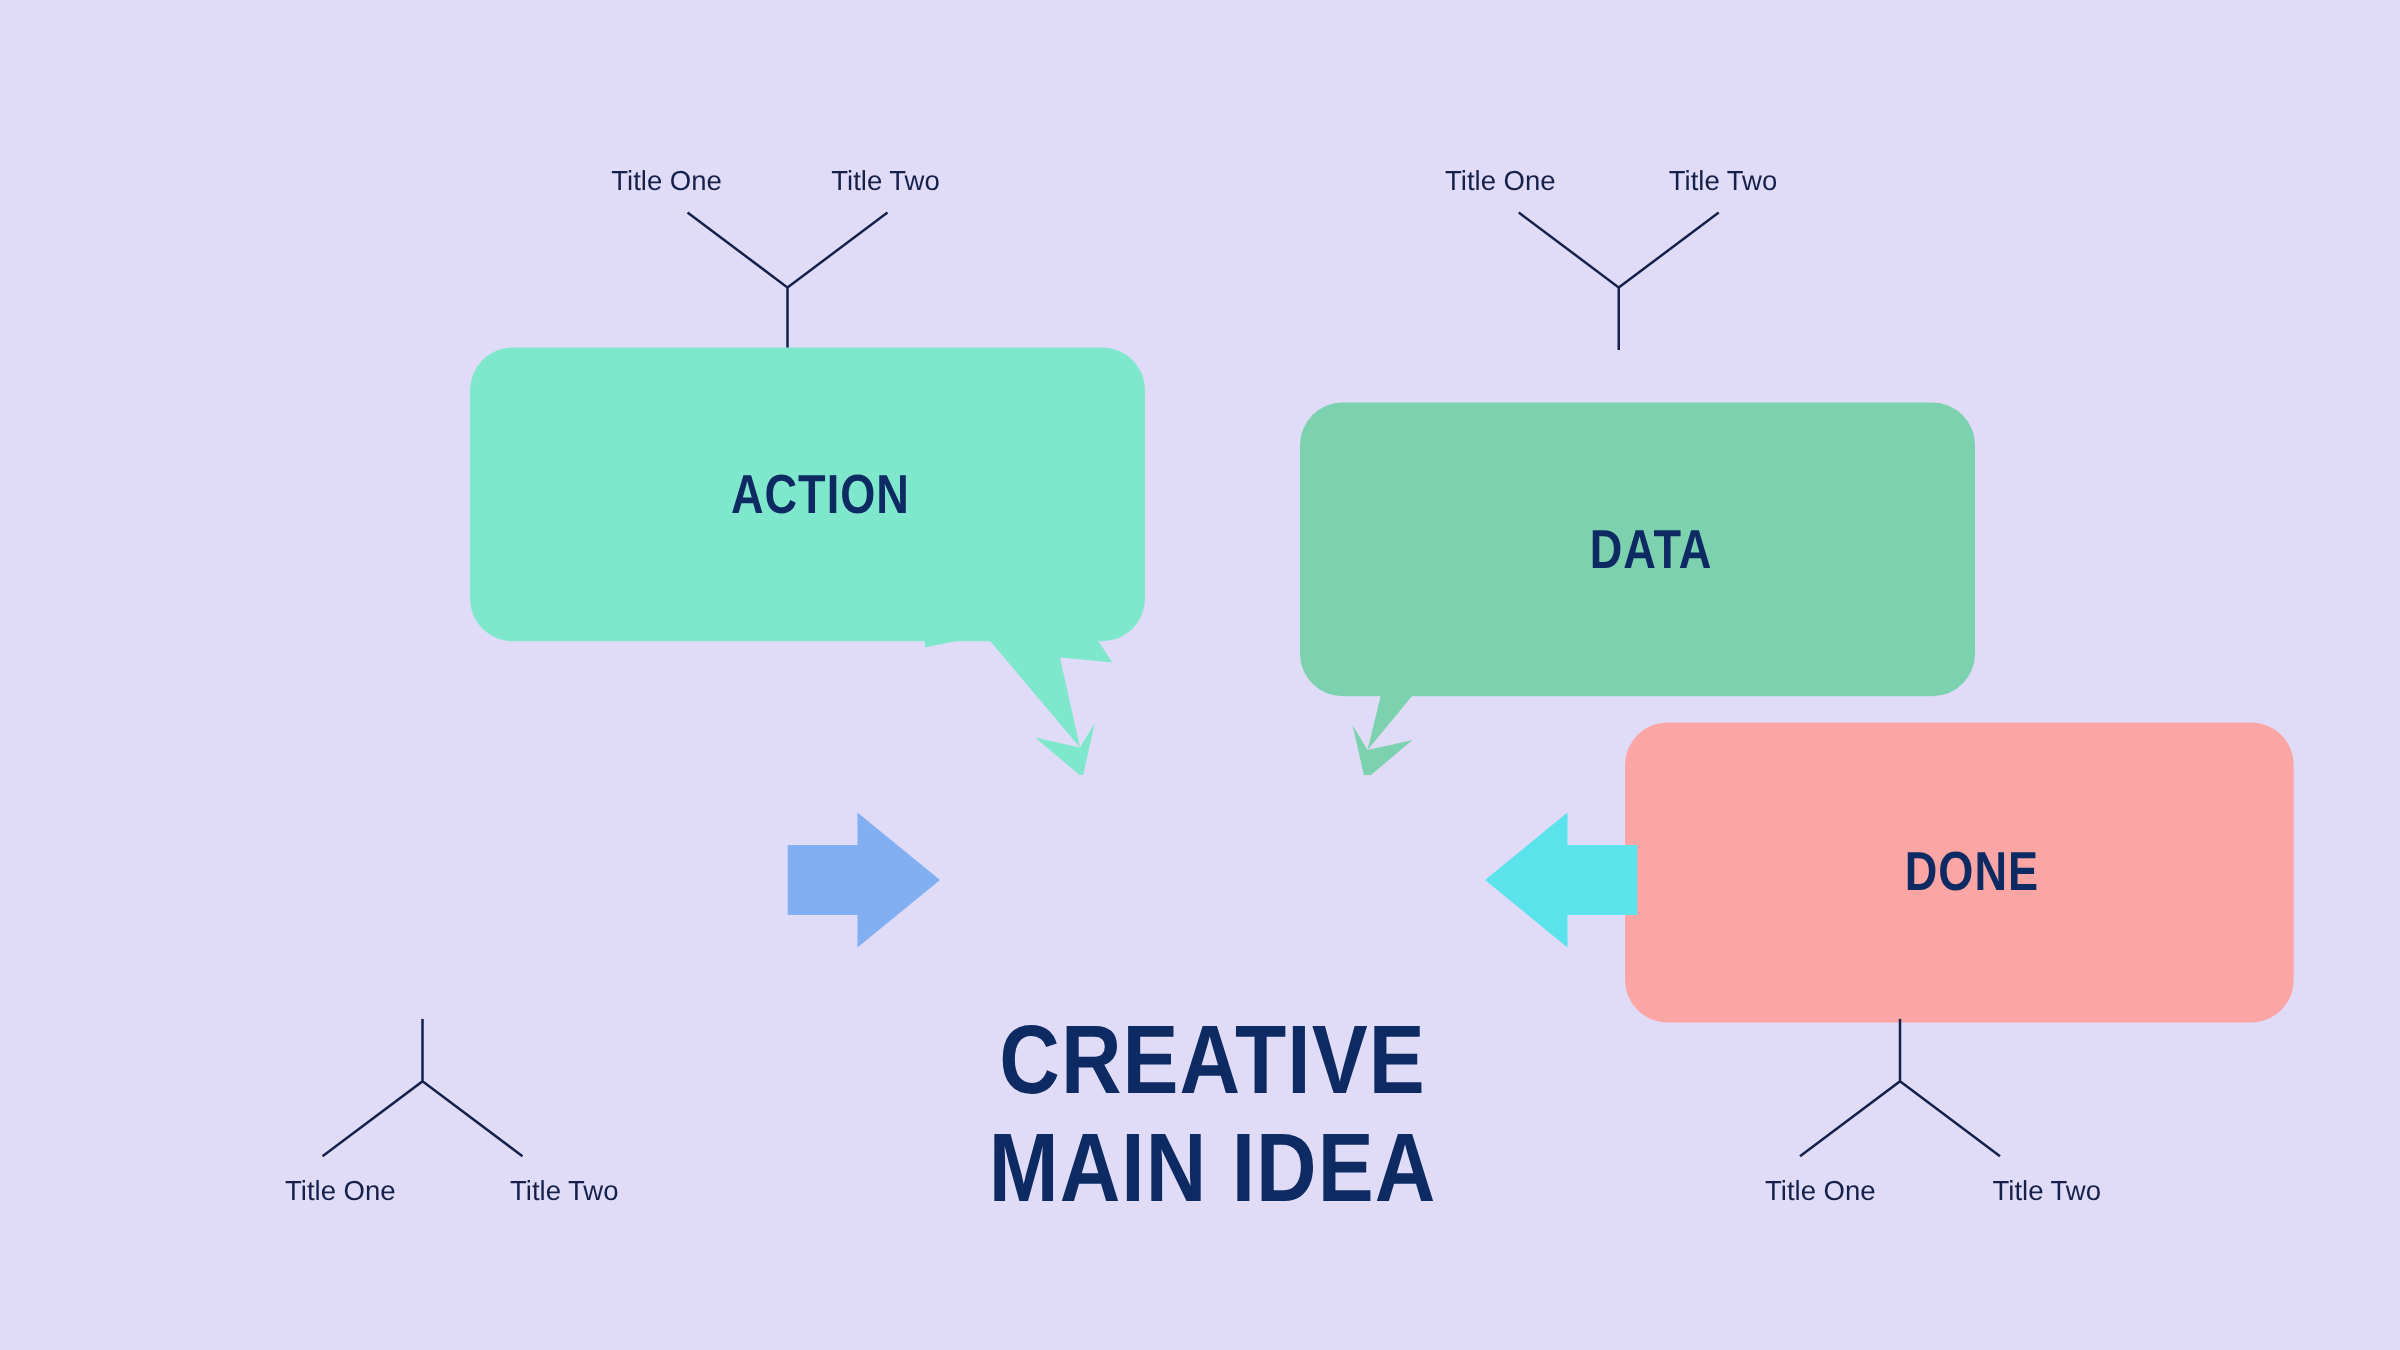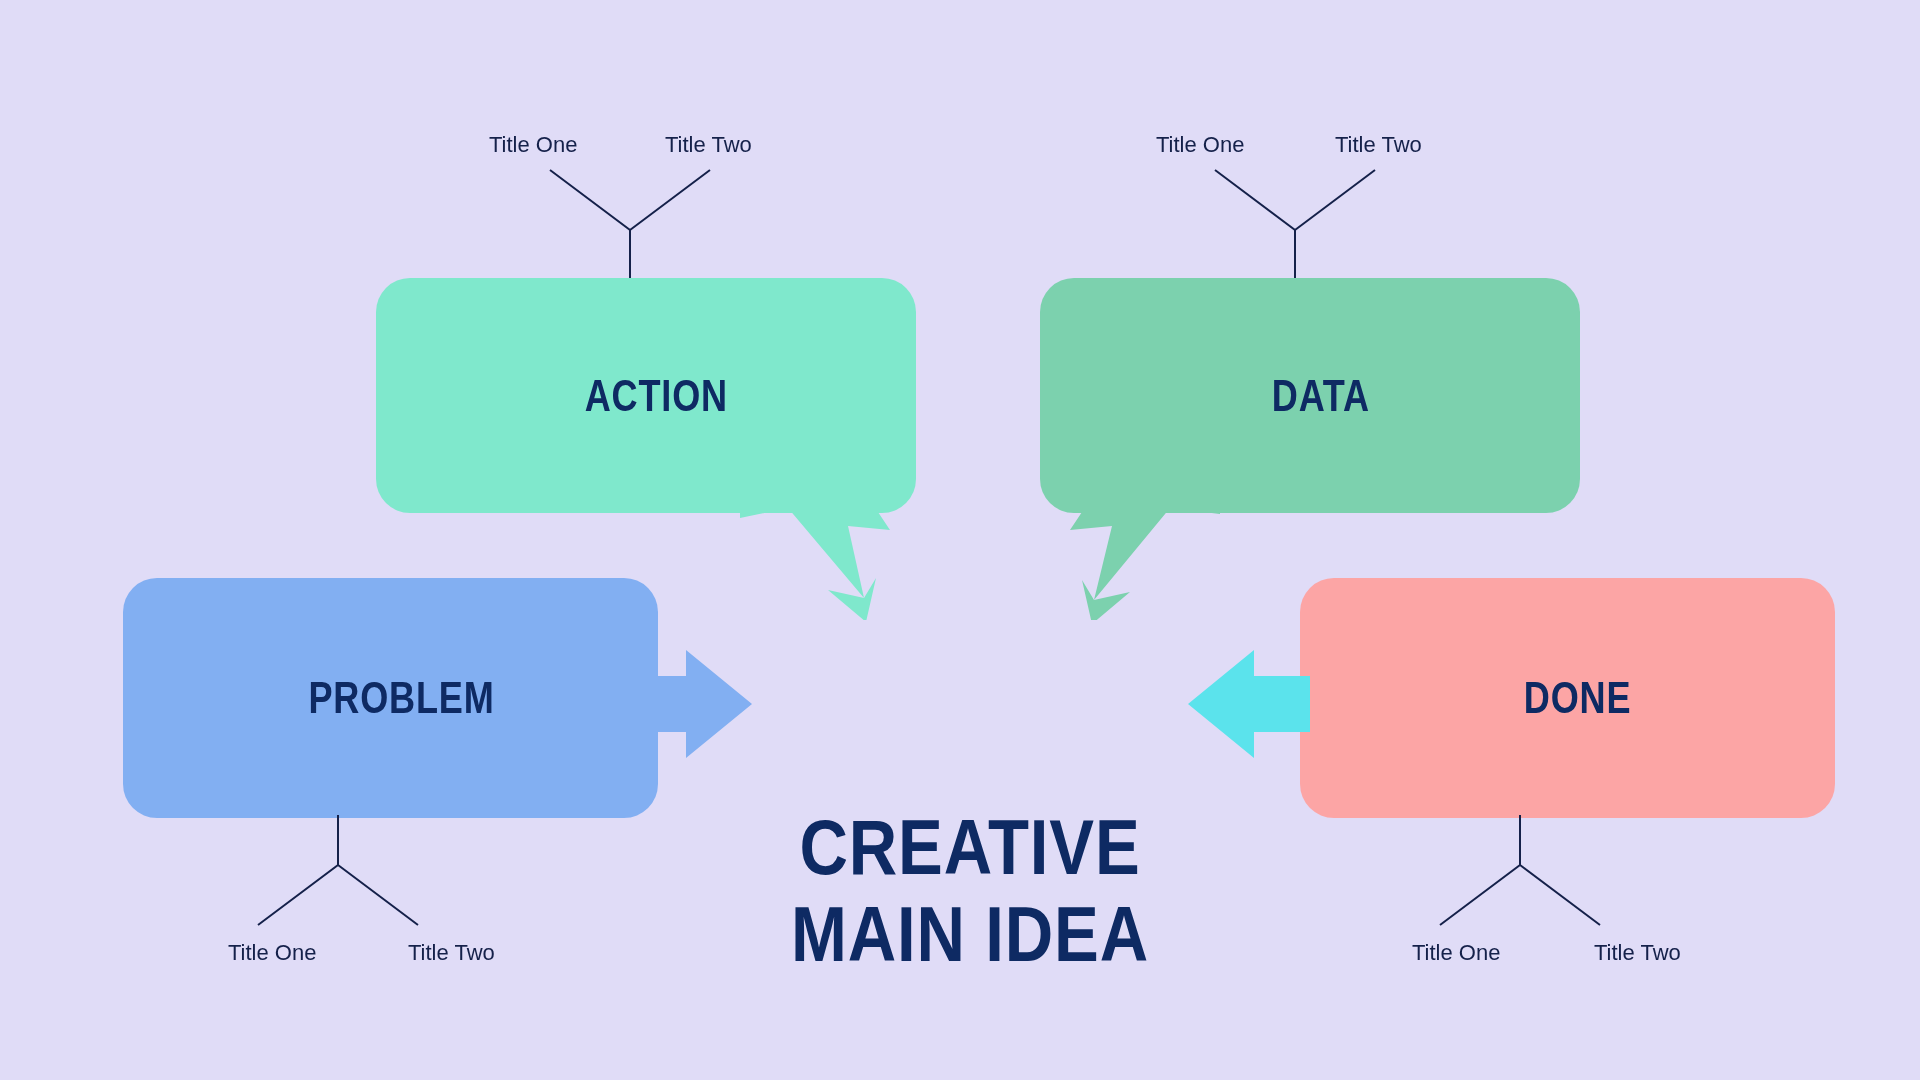--- a/index.html
+++ b/index.html
@@ -118,27 +118,24 @@
 
   <svg class="connector" id="conn-data" width="180" height="120">
     <path d="M 10 10 L 90 70 L 90 120 M 170 10 L 90 70" fill="none" stroke="#15214A" stroke-width="2"></path>
   </svg>
 
   <svg class="tail" id="tail-data" width="200" height="150">
     <path d="M 200 0 L 200 44 L 150 38 L 74 130 L 110 122 L 72 154 L 62 110
              L 74 130 L 92 56 L 50 60 L 90 0 Z" fill="#7CD1AE"></path>
   </svg>
 
-  <div class="bubble" id="box-data" style="background: rgb(124, 209, 174);">
+  <div class="bubble" id="box-data" style="background: rgb(124, 209, 174); margin-top: 44px;">
     <span class="bubble-label" style="color: rgb(14, 42, 99);">DATA</span>
   </div>
 
-  <div class="bubble" id="box-problem" style="background: rgb(130, 175, 242);">
-    <span class="bubble-label" style="color: rgb(14, 42, 99);">PROBLEM</span>
-  </div>
 
   <svg class="tail" id="tail-problem" width="130" height="110">
     <path d="M 0 26 L 56 26 L 56 0 L 122 54 L 56 108 L 56 82 L 0 82 Z" fill="#82AFF2"></path>
   </svg>
 
   <svg class="connector" id="conn-problem" width="180" height="120">
     <path d="M 90 0 L 90 50 L 10 110 M 90 50 L 170 110" fill="none" stroke="#15214A" stroke-width="2"></path>
   </svg>
 
   <div class="title-label" style="left:228px; top:940px;">Title One</div>

